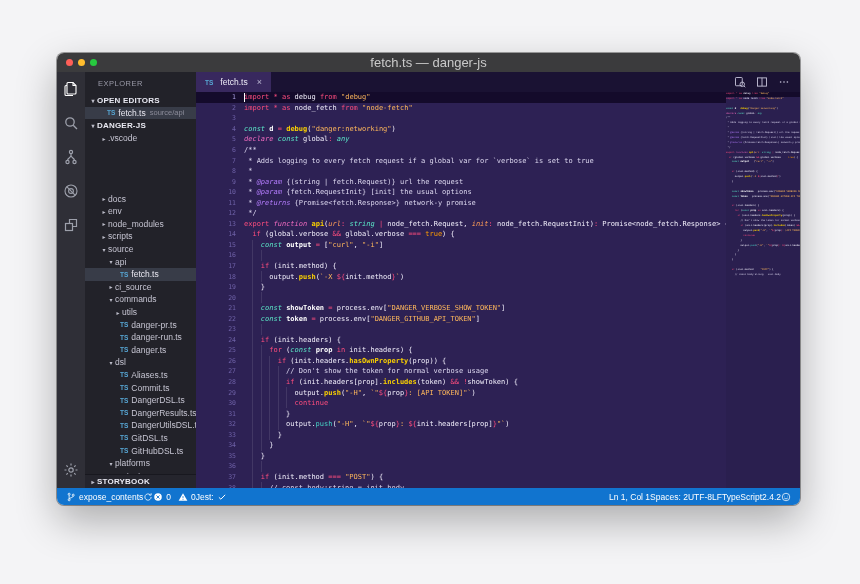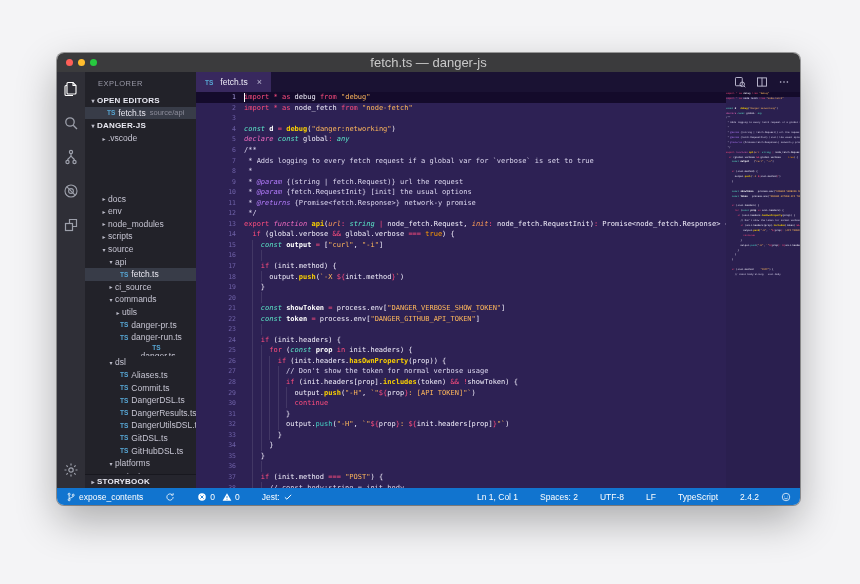--- a/index.html
+++ b/index.html
@@ -65,21 +65,21 @@
   .var{color:#ffffff;font-weight:bold;}
   .pln{color:#f2effc;}
   
   .minimap{position:absolute;right:0;top:0;bottom:0;width:74px;overflow:hidden;
            font-size:2.4px;line-height:4.9px;background:rgba(0,0,0,.05);}
   .ml{height:4.9px;white-space:pre;overflow:hidden;}
   .ml.cur{background:#140b2b;}
   
   .statusbar{flex:0 0 17px;background:#1174cf;display:flex;align-items:center;
              justify-content:space-between;color:#fff;font-size:8.5px;padding:0 9px;}
-  .sb-group{display:flex;align-items:center;gap:22px;}
+  .sb-group{display:flex;align-items:center;gap:0;}
   .sb-item{display:flex;align-items:center;gap:3px;}
   .sb-item svg{width:10px;height:10px;display:block;}
 </style>
 </head>
 <body>
 
 <div class="window">
 
   <div class="titlebar">
     <div class="lights">
@@ -184,21 +184,21 @@
             <span>utils</span>
           </div>
           <div class="row" style="padding-left: 35px;">
             <span class="badge ts">TS</span>
             <span>danger-pr.ts</span>
           </div>
           <div class="row" style="padding-left: 35px;">
             <span class="badge ts">TS</span>
             <span>danger-run.ts</span>
           </div>
-          <div class="row" style="padding-left: 35px; flex-direction: column;">
+          <div class="row" style="padding-left: 35px;">
             <span class="badge ts">TS</span>
             <span>danger.ts</span>
           </div>
           <div class="row" style="padding-left: 22px;">
             <span class="chev">▾</span>
             <span>dsl</span>
           </div>
           <div class="row" style="padding-left: 35px;">
             <span class="badge ts">TS</span>
             <span>Aliases.ts</span>

